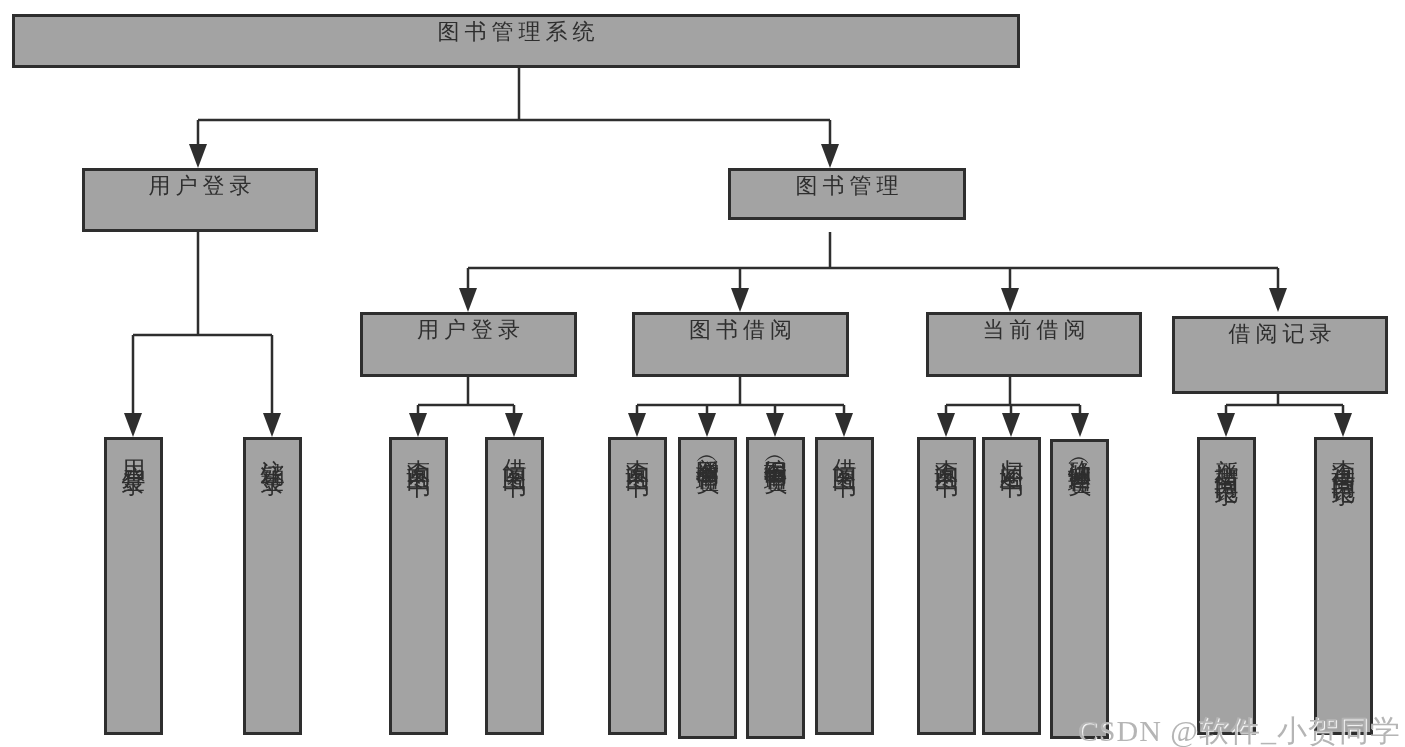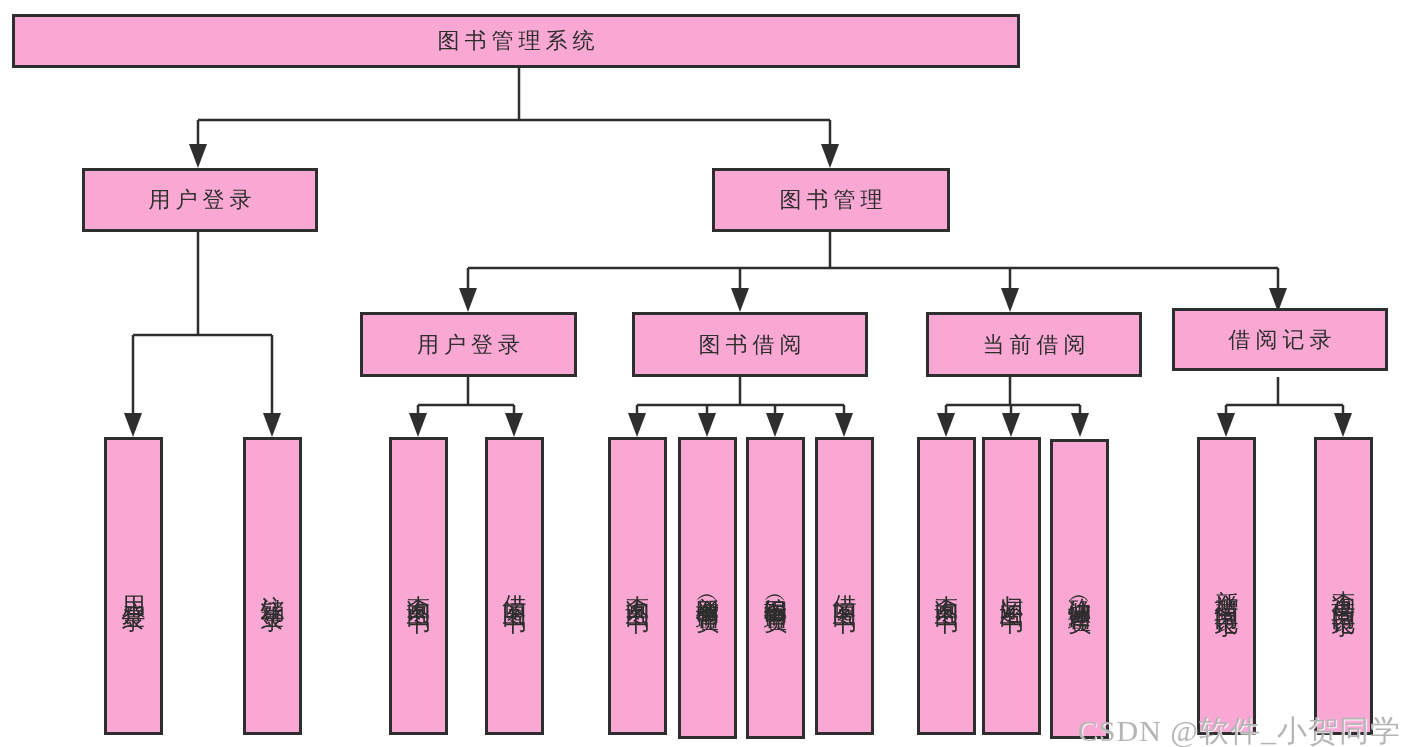--- a/index.html
+++ b/index.html
@@ -2,22 +2,22 @@
 <html><head>
 <meta charset="utf-8">
 <style>
   html,body{margin:0;padding:0;background:#ffffff;}
   .canvas{
     position:relative;width:1405px;height:747px;background:#ffffff;
     font-family:"Liberation Sans","DejaVu Sans",sans-serif;overflow:hidden;
   }
   .wires{position:absolute;left:0;top:0;width:1405px;height:747px;}
   .node{
-    position:absolute;background:#f9a8d4;border:3px solid #2e2e2e;
-    box-sizing:border-box;display:flex;align-items:center;justify-content:center;
+    position:absolute;background:#a3a3a3;border:3px solid #2e2e2e;
+    box-sizing:border-box;display:flex;justify-content:center;
     color:#2e2e2e;
   }
   .hnode{font-size:22px;letter-spacing:5px;white-space:nowrap;}
   .hnode .lbl{padding-left:5px;}
   .leaf .lbl{
     writing-mode:vertical-rl;text-orientation:mixed;
     font-size:24px;letter-spacing:5px;line-height:1;
   }
   .leaf.long .lbl{font-size:23px;letter-spacing:2px;}
   .watermark{
@@ -64,34 +64,34 @@
     </g>
   </svg>
 
   <div class="node hnode" style="left:12px;top:14px;width:1008px;height:54px">
     <span class="lbl">图书管理系统</span>
   </div>
 
   <div class="node hnode" style="left:82px;top:168px;width:236px;height:64px">
     <span class="lbl">用户登录</span>
   </div>
-  <div class="node hnode" style="left:712px;top:168px;width:238px;height:64px">
+  <div class="node hnode" style="left:728px;top:168px;width:238px;height:52px">
     <span class="lbl">图书管理</span>
   </div>
 
   <div class="node hnode" style="left:360px;top:312px;width:217px;height:65px">
     <span class="lbl">用户登录</span>
   </div>
-  <div class="node hnode" style="left:632px;top:312px;width:236px;height:65px">
+  <div class="node hnode" style="left:632px;top:312px;width:217px;height:65px">
     <span class="lbl">图书借阅</span>
   </div>
   <div class="node hnode" style="left:926px;top:312px;width:216px;height:65px">
     <span class="lbl">当前借阅</span>
   </div>
-  <div class="node hnode" style="left:1172px;top:308px;width:216px;height:63px">
+  <div class="node hnode" style="left:1172px;top:316px;width:216px;height:78px">
     <span class="lbl">借阅记录</span>
   </div>
 
   <div class="node leaf" style="left:104px;top:437px;width:59px;height:298px">
     <span class="lbl">用户登录</span>
   </div>
   <div class="node leaf" style="left:243px;top:437px;width:59px;height:298px">
     <span class="lbl">注销登录</span>
   </div>
 

